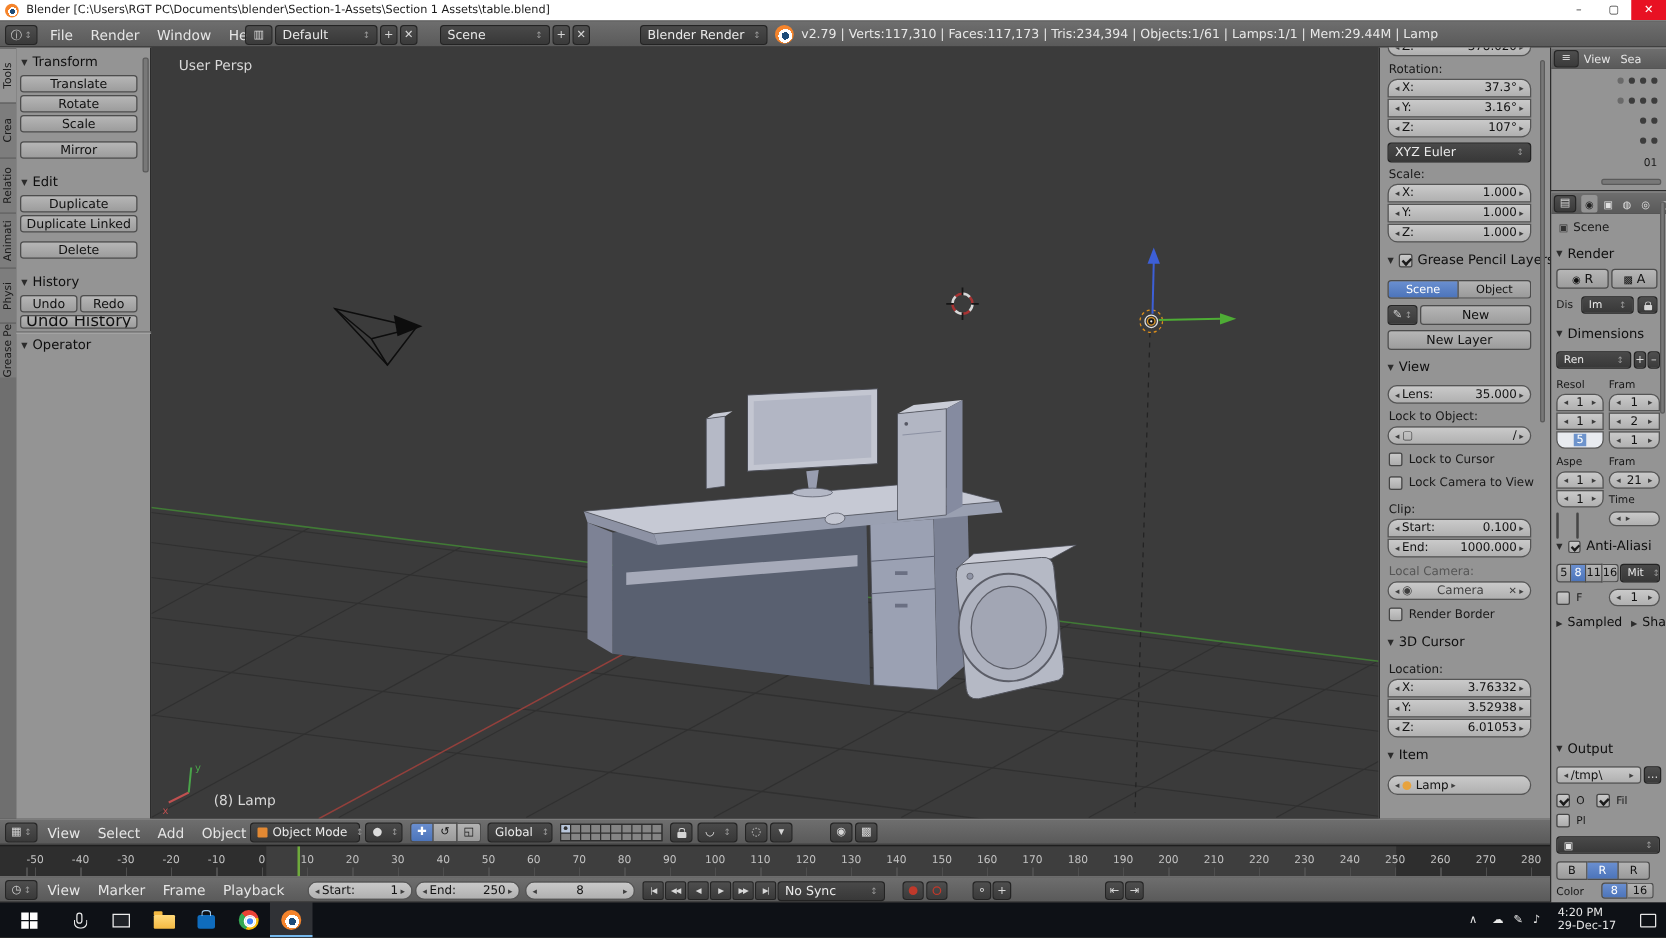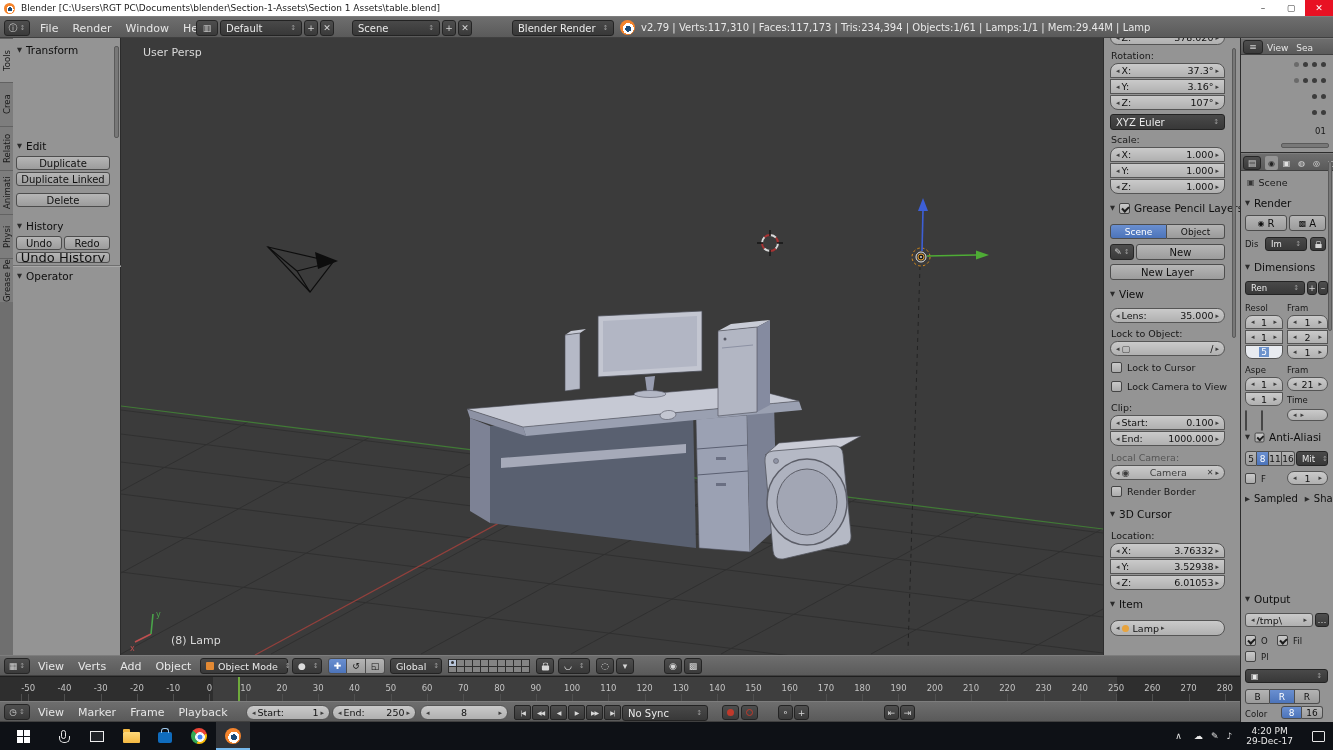--- a/index.html
+++ b/index.html
@@ -145,20 +145,26 @@
       <div class="ttab">Tools</div>
       <div class="ttab">Crea</div>
       <div class="ttab">Relatio</div>
       <div class="ttab">Animati</div>
       <div class="ttab">Physi</div>
       <div class="ttab">Grease Pe</div>
     </div>
 
   <div class="a region" style="left:13px;top:38px;width:108px;height:617px;border-right:1px solid #2c2c2c">
     <div class="a pt" style="left:4px;top:6px">Transform</div>
+    <div class="a tool-col" style="left:3px;top:22px;width:94px">
+        <div class="btn">Translate</div>
+        <div class="btn">Rotate</div>
+        <div class="btn">Scale</div>
+        <div class="btn">Mirror</div>
+      </div>
     <div class="a pt" style="left:4px;top:102px">Edit</div>
     <div class="a tool-col" style="left:3px;top:118px;width:94px">
         <div class="btn">Duplicate</div>
         <div class="btn">Duplicate Linked</div>
         <div class="btn">Delete</div>
       </div>
     <div class="a pt" style="left:4px;top:182px">History</div>
     <div class="a btn" style="left:3px;top:198px;width:46px">Undo</div>
     <div class="a btn" style="left:51px;top:198px;width:46px">Redo</div>
     <div class="a btn" style="left:3px;top:214px;width:94px;height:11px;font-size:13px">Undo History</div>
@@ -557,21 +563,21 @@
     <div class="a scroll" style="left:87px;top:8px;width:4px;height:170px"></div>
   </div>
 
   <div class="a hdr" style="left:0;top:655px;width:1240px;height:21px">
     <div class="a edbtn" style="left:4px;top:2px;width:26px">
         <span>▦</span>
         <span class="ud">↕</span>
       </div>
     <div class="a menurow" style="left:38px;top:0;height:21px">
         <span class="menu">View</span>
-        <span class="menu">Verts</span>
+        <span class="menu">Select</span>
         <span class="menu">Add</span>
         <span class="menu">Object</span>
       </div>
     <div class="a dd" style="left:200px;top:2px;width:88px">
       <span style="width:8px;height:8px;background:#e38933;flex:none;border-radius:1px"></span>
       <span style="font-size:9.5px">Object Mode</span>
     </div>
     <div class="a dd" style="left:292px;top:2px;width:30px">
         <span style="font-size:9px;color:#dcdcdc">●</span>
       </div>
@@ -733,21 +739,21 @@
         <span class="chrome"></span>
       </span>
     <span class="appcell active">
         <span class="blogo"></span>
       </span>
     <span style="margin-left:auto" class="flex">
       <span class="tray" style="padding:0 8px">∧</span>
       <span class="tray" style="padding:0 4px">☁</span>
       <span class="tray" style="padding:0 4px">✎</span>
       <span class="tray" style="padding:0 4px">♪</span>
-      <span style="padding:0 10px;text-align:center">
+      <span style="padding:0 10px;">
         <div class="tray">4:20 PM</div>
         <div class="tray">29-Dec-17</div>
       </span>
       <span class="appcell" style="width:30px">
           <span class="notif"></span>
         </span>
     </span>
   </div>
 
 </div>

